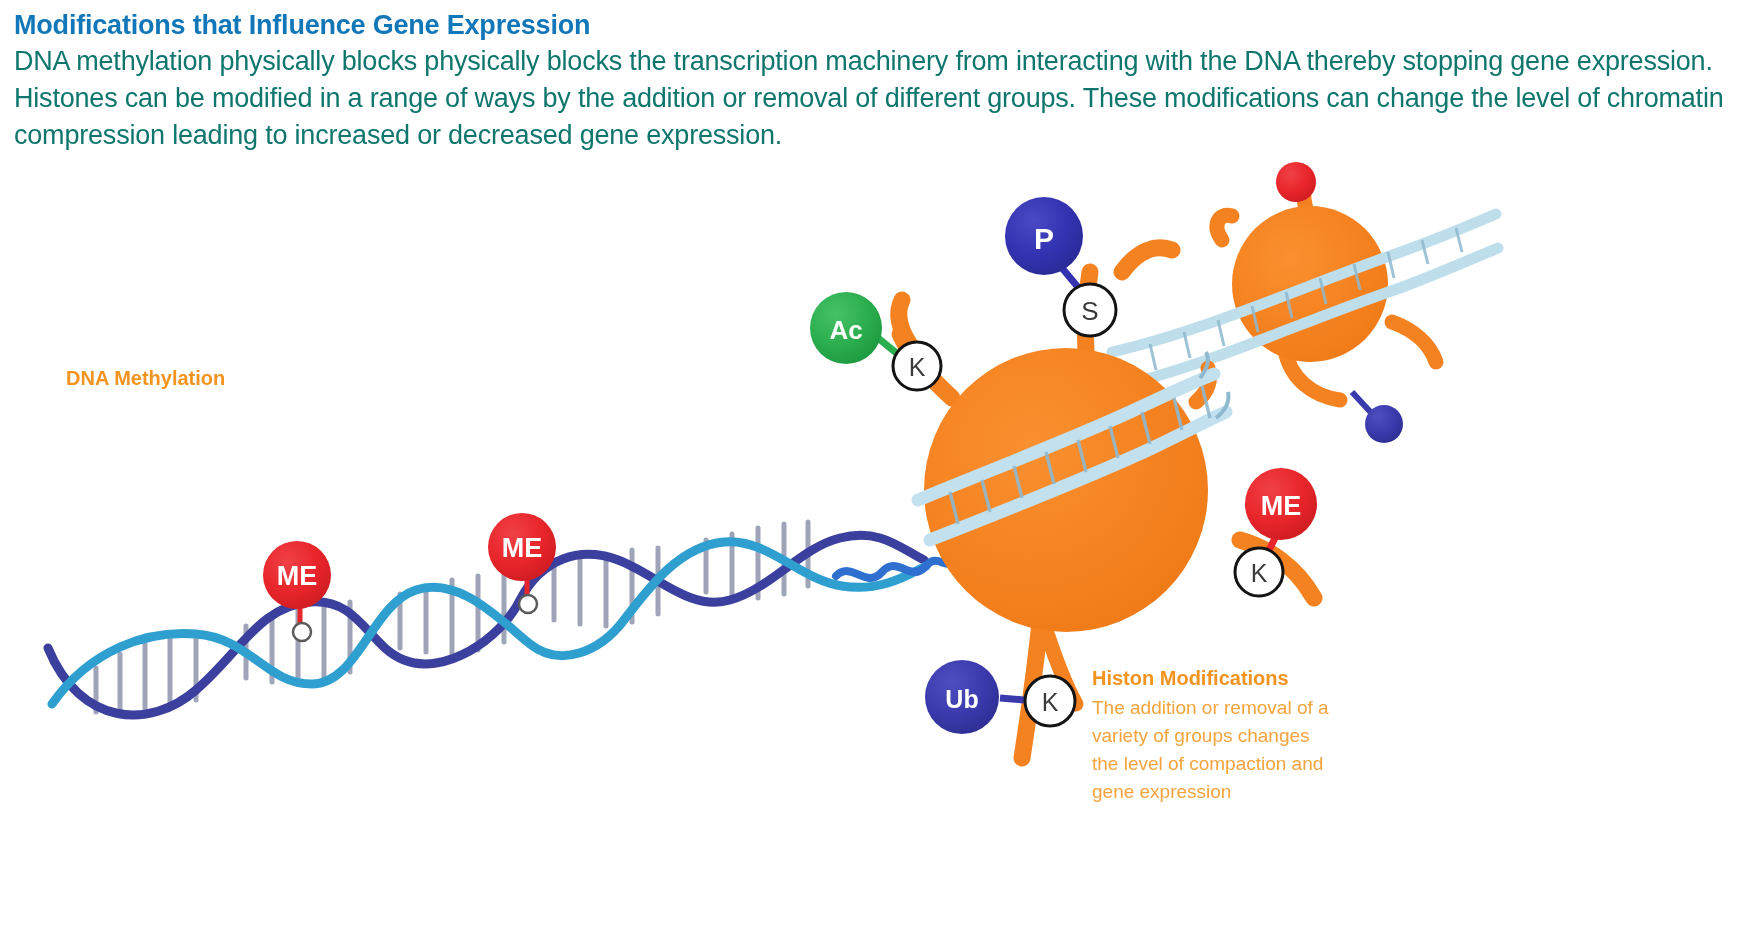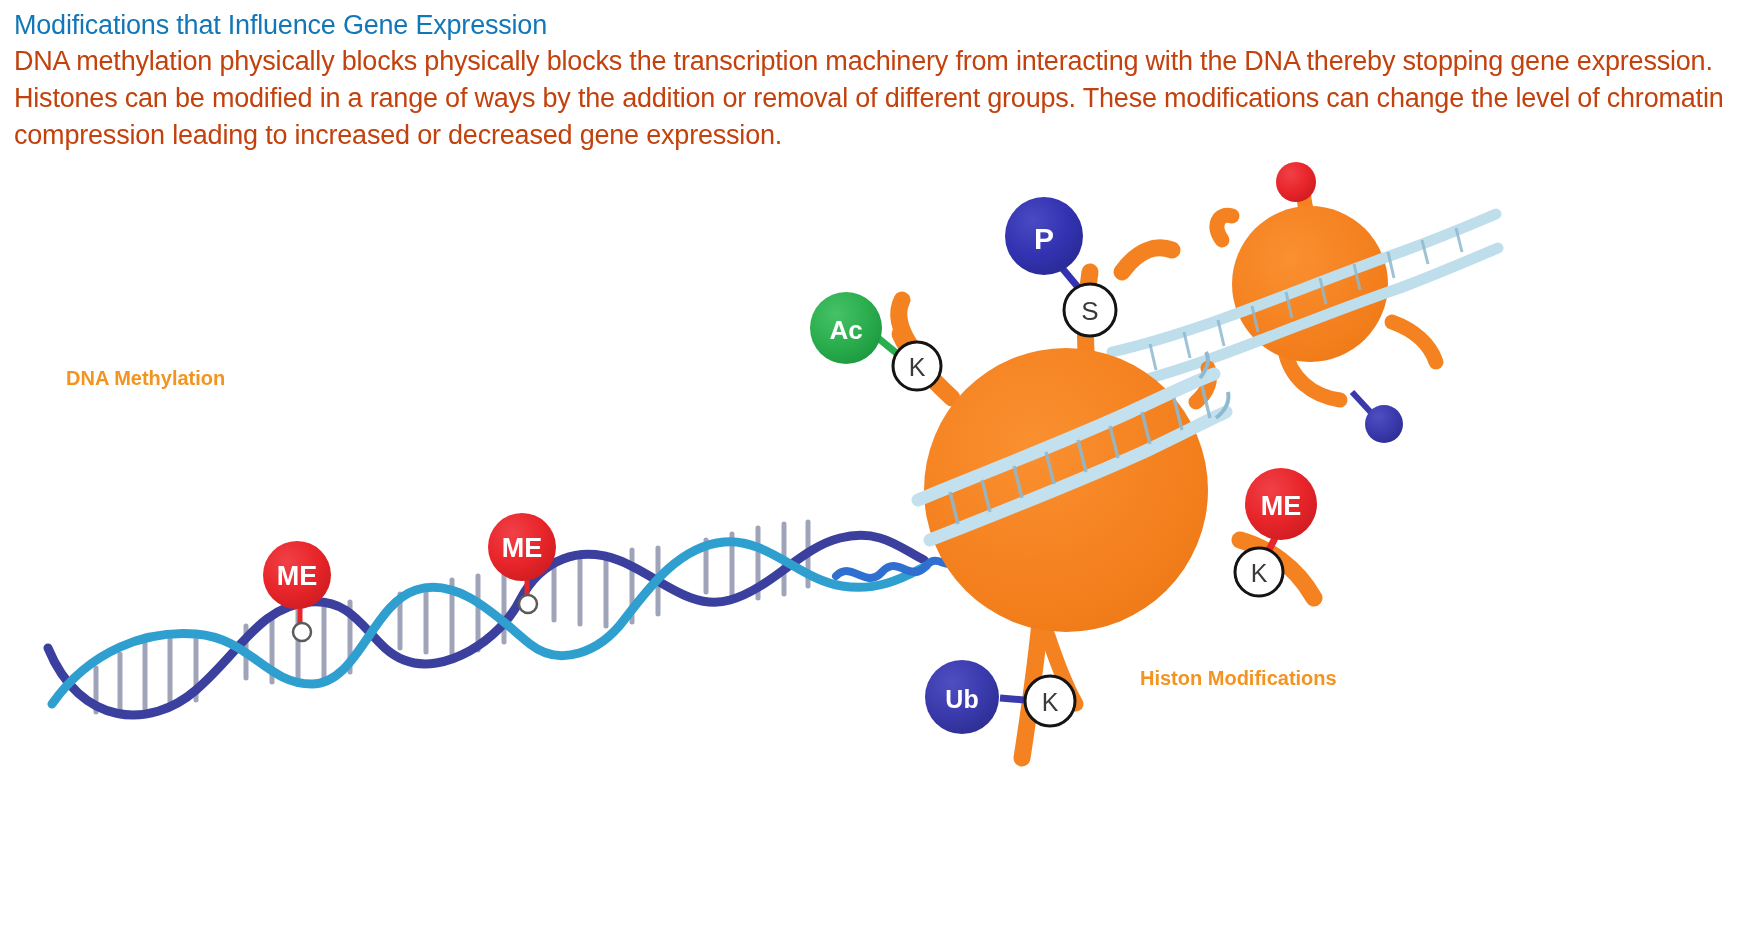--- a/index.html
+++ b/index.html
@@ -25,27 +25,27 @@
   
   .header {
     position: absolute;
     left: 14px;
     top: 8px;
     width: 1730px;
   }
   .header-title {
     color: #1277b8;
     font-size: 27px;
-    font-weight: normal;
+    font-weight: bold;
     line-height: 34px;
     letter-spacing: -0.2px;
     margin: 0 0 1px 0;
   }
   .header-body {
-    color: #c2410c;
+    color: #0f766e;
     font-size: 27px;
     font-weight: normal;
     line-height: 37px;
     letter-spacing: -0.2px;
     margin: 0;
   }
 
   
   .callout { position: absolute; }
   .callout-title {
@@ -57,21 +57,21 @@
     margin: 0 0 2px 0;
   }
   .callout-body {
     color: #f5a33c;
     font-size: 19px;
     line-height: 28px;
     margin: 0;
     white-space: pre-line;
   }
   #callout-methylation { left: 66px; top: 365px; }
-  #callout-histone     { left: 1140px; top: 665px; }
+  #callout-histone     { left: 1092px; top: 665px; }
 
   
   #artwork {
     position: absolute;
     left: 0;
     top: 0;
     width: 1748px;
     height: 950px;
   }
 
@@ -311,15 +311,19 @@
       </g>
     </g>
   </svg>
 
   <div class="callout" id="callout-methylation">
     <p class="callout-title">DNA Methylation</p>
   </div>
 
   <div class="callout" id="callout-histone">
     <p class="callout-title">Histon Modifications</p>
+    <p class="callout-body">The addition or removal of a
+variety of groups changes
+the level of compaction and
+gene expression</p>
   </div>
 
 </div>
 
 </body></html>

